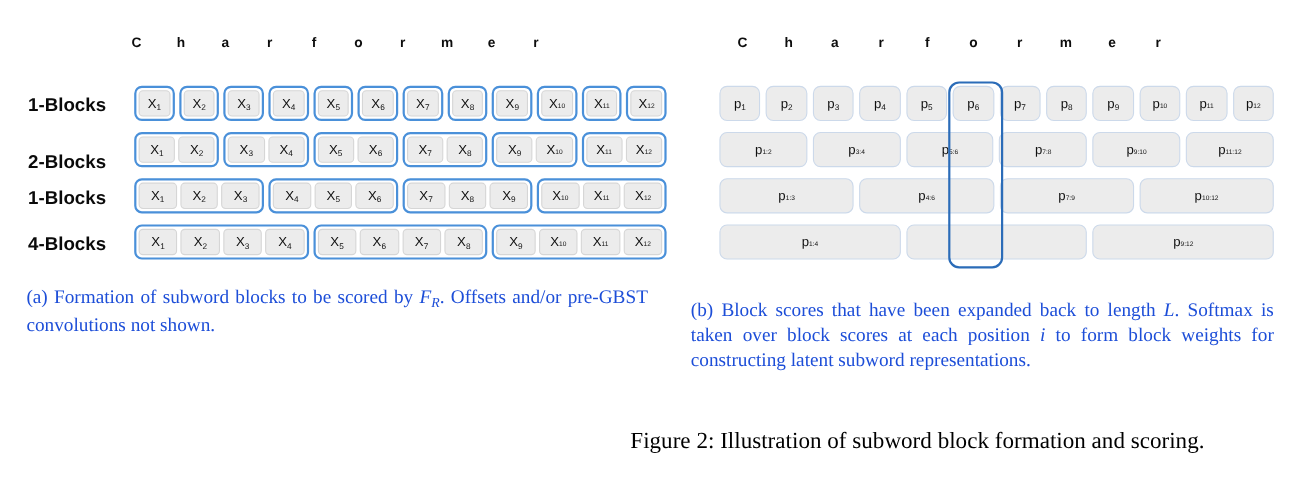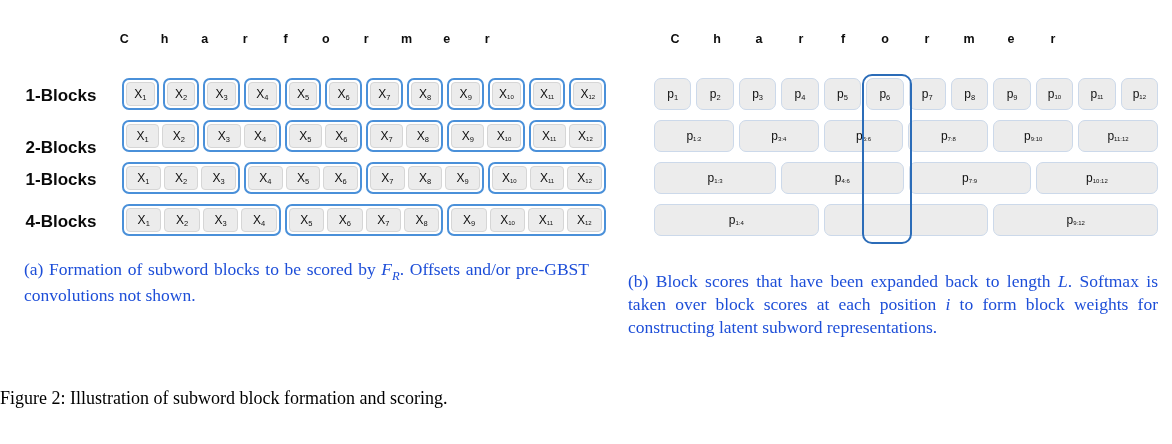--- a/index.html
+++ b/index.html
@@ -123,23 +123,23 @@
     text-align:justify;
   }
   .caption-a{left:24px;top:258px;width:565px;}
   .caption-b{left:628px;top:270px;width:530px;}
   .mathit{font-style:italic;}
   .mathit sub{font-size:0.72em;font-style:italic;}
 
   .figcaption{
     position:absolute;
     left:0;top:388px;width:1095px;
-    text-align:left;
+    text-align:right;
     font-family:"Liberation Serif", serif;
-    font-size:18px;
+    font-size:21px;
     color:#000000;
   }
 
   
   .watermark{
     position:absolute;
     left:845px;top:372px;
     font-family:"Liberation Sans", sans-serif;
     font-size:27px;
     color:#d9d9d9;

